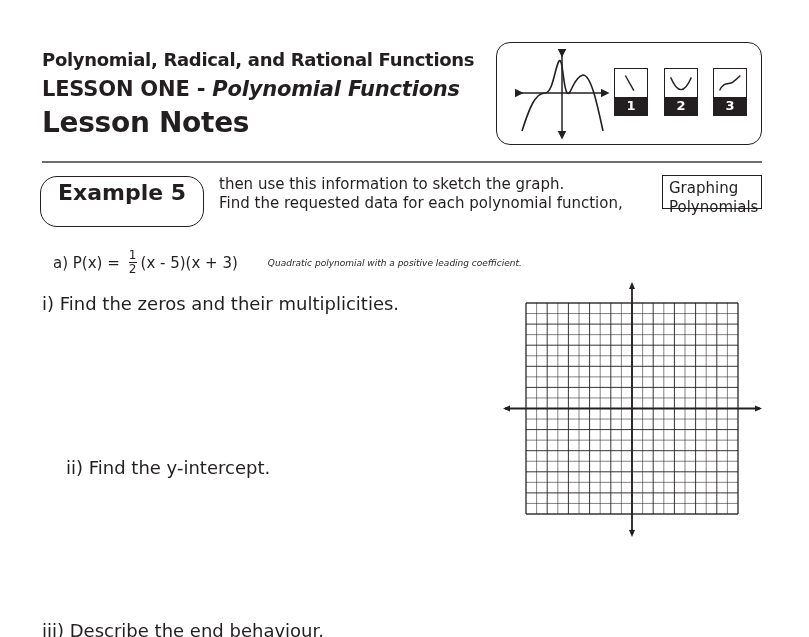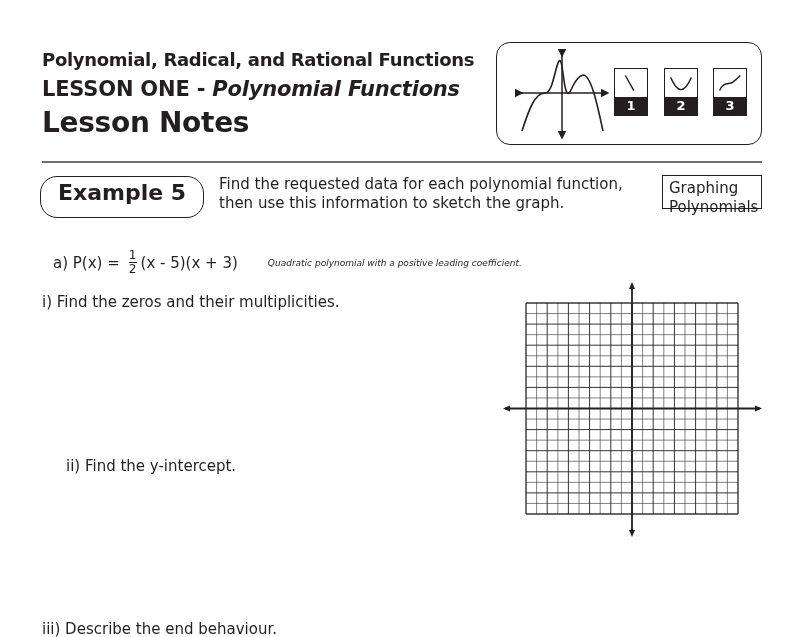--- a/index.html
+++ b/index.html
@@ -25,38 +25,38 @@
   .mini .pic { position: absolute; left: 0; top: 0; width: 100%; height: 29px; }
   .mini .num {
     position: absolute; left: 0; bottom: 0; width: 100%; height: 18px;
     background: #231f20; color: #fff; font-size: 13px; font-weight: bold;
     text-align: center; line-height: 18px;
   }
 
   .divider { left: 42px; top: 161px; width: 720px; height: 2px; background: #6d6e70; }
 
   .example-pill {
-    left: 40px; top: 176px; width: 164px; height: 42px; box-sizing: border-box;
+    left: 40px; top: 176px; width: 164px; height: 51px; box-sizing: border-box;
     border: 1.5px solid #231f20; border-radius: 17px;
     font-size: 22px; font-weight: bold; text-align: center; line-height: 31px;
   }
   .instructions { left: 219px; top: 175px; font-size: 15px; line-height: 19px; white-space: nowrap; }
 
   .topic-box {
     left: 662px; top: 175px; width: 100px; height: 34px; box-sizing: border-box;
     border: 1.5px solid #231f20; font-size: 15px; line-height: 19px; padding: 3px 0 0 6px;
     white-space: nowrap;
   }
 
   .part-a { left: 53px; top: 250px; font-size: 15px; white-space: nowrap; display: flex; align-items: center; }
   .frac { display: inline-flex; flex-direction: column; align-items: center; font-size: 12px; line-height: 11px; margin: 0 4px; }
   .frac .bar { width: 8px; height: 1px; background: #231f20; margin: 1px 0; }
   .part-a .note { font-size: 9px; font-style: italic; margin-left: 30px; }
 
-  .q { left: 42px; font-size: 15px; white-space: nowrap; }
+  .q { left: 42px; font-size: 18px; white-space: nowrap; }
   .q1 { top: 293px; }
   .q2 { top: 457px; margin-left: 24px; }
   .q3 { top: 620px; }
 
   .grid-wrap { left: 500px; top: 280px; width: 265px; height: 260px; }
 </style>
 </head>
 <body>
 
 <div class="abs h-course">Polynomial, Radical, and Rational Functions</div>
@@ -92,22 +92,22 @@
         <path d="M6,22 C10,12 16,16 20,13 C24,10 26,8 28,6" fill="none" stroke="#231f20" stroke-width="1.5"></path>
       </svg>
     <div class="num">3</div>
   </div>
 </div>
 
 <div class="abs divider"></div>
 
 <div class="abs example-pill">Example 5</div>
 <div class="abs instructions">
+  <div>then use this information to sketch the graph.</div>
   <div>Find the requested data for each polynomial function,</div>
-  <div>then use this information to sketch the graph.</div>
 </div>
 <div class="abs topic-box">
   <div>Graphing</div>
   <div>Polynomials</div>
 </div>
 
 <div class="abs part-a">
   <span style="white-space:pre">a) P(x) = </span>
   <span class="frac">
     <span>1</span>

